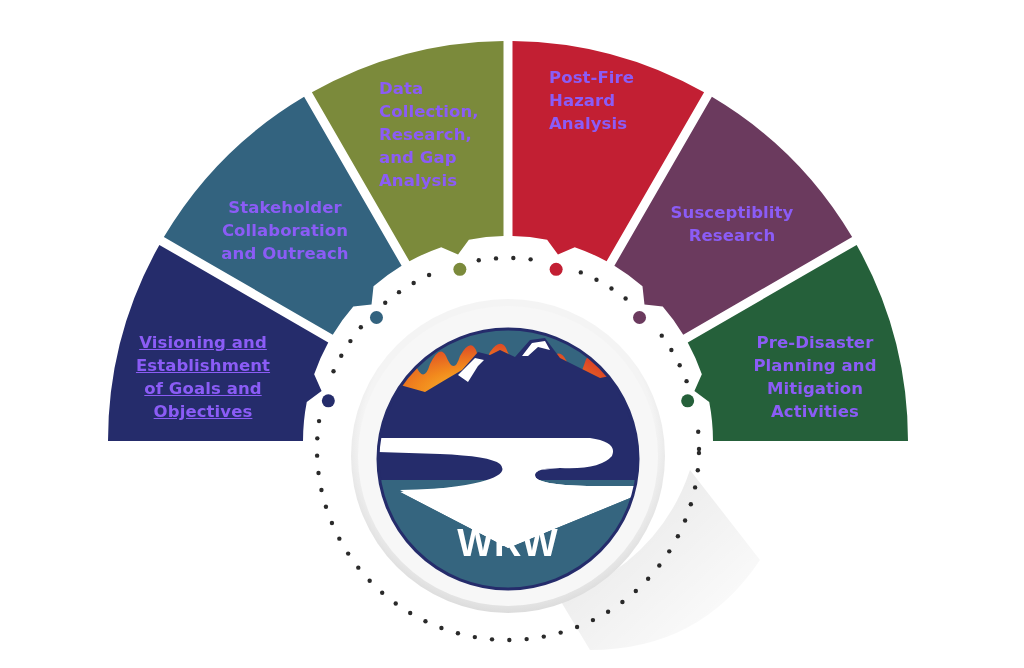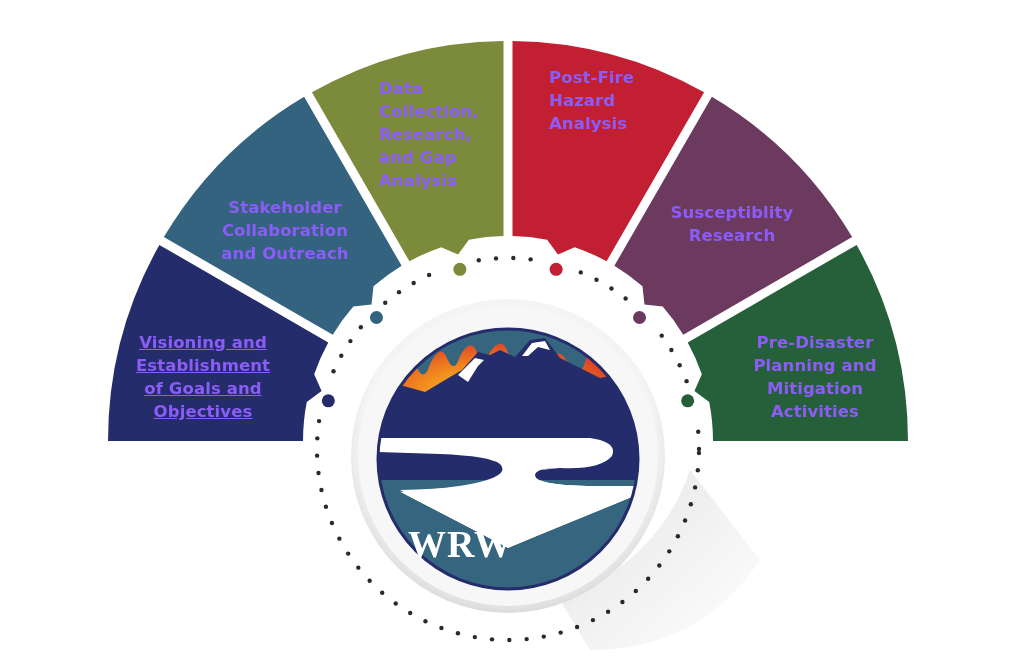--- a/index.html
+++ b/index.html
@@ -1,21 +1,21 @@
 <!DOCTYPE html>
 <html><head>
 <meta charset="utf-8">
 <style>
   html, body { margin:0; padding:0; background:#ffffff; }
   body { width:1024px; height:668px; position:relative; overflow:hidden; font-family:"DejaVu Sans", sans-serif; }
   #stage { position:absolute; left:0; top:0; width:1024px; height:668px; }
   .seg-label { position:absolute; color:#8b5cf6; font-family:"DejaVu Sans", sans-serif; font-weight:600; font-size:16.5px; line-height:23px; white-space:pre-line; letter-spacing:0.1px; }
   .center-text { text-align:center; }
   .left-text { text-align:left; }
-  .wrw { position:absolute; left:408px; top:522px; width:200px; color:#ffffff; font-family:Liberation Serif, serif; font-weight:bold; font-size:38px; letter-spacing:1px; }
+  .wrw { position:absolute; left:408px; top:522px; width:200px; text-align:center; color:#ffffff; font-family:Liberation Sans, sans-serif; font-weight:bold; font-size:38px; letter-spacing:1px; }
 </style>
 </head>
 <body>
 
 <svg id="stage" width="1024" height="668" viewBox="0 0 1024 668" xmlns="http://www.w3.org/2000/svg">
   <defs>
     <radialGradient id="sunGrad" cx="0.42" cy="0.62" r="0.55">
       <stop offset="0" stop-color="#f9d33a"></stop>
       <stop offset="0.45" stop-color="#f28a1d"></stop>
       <stop offset="1" stop-color="#d42a2a"></stop>

